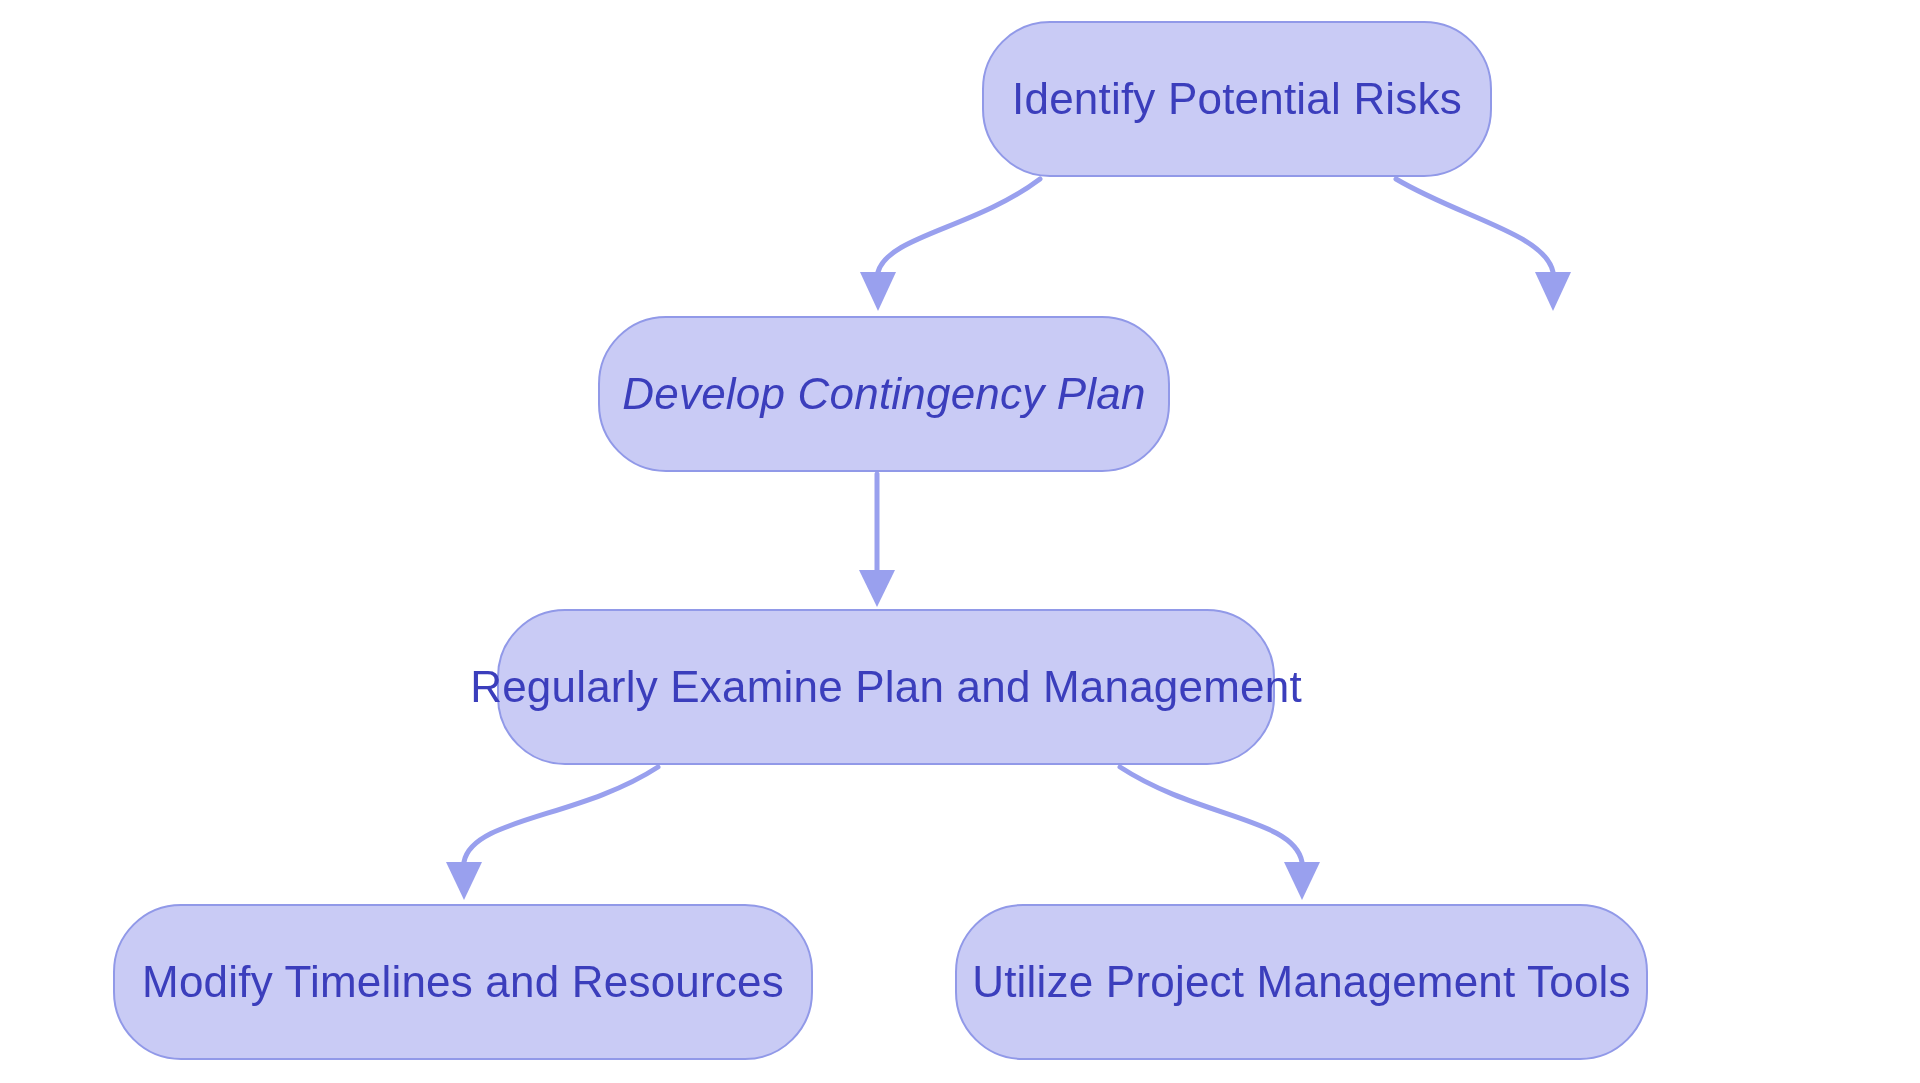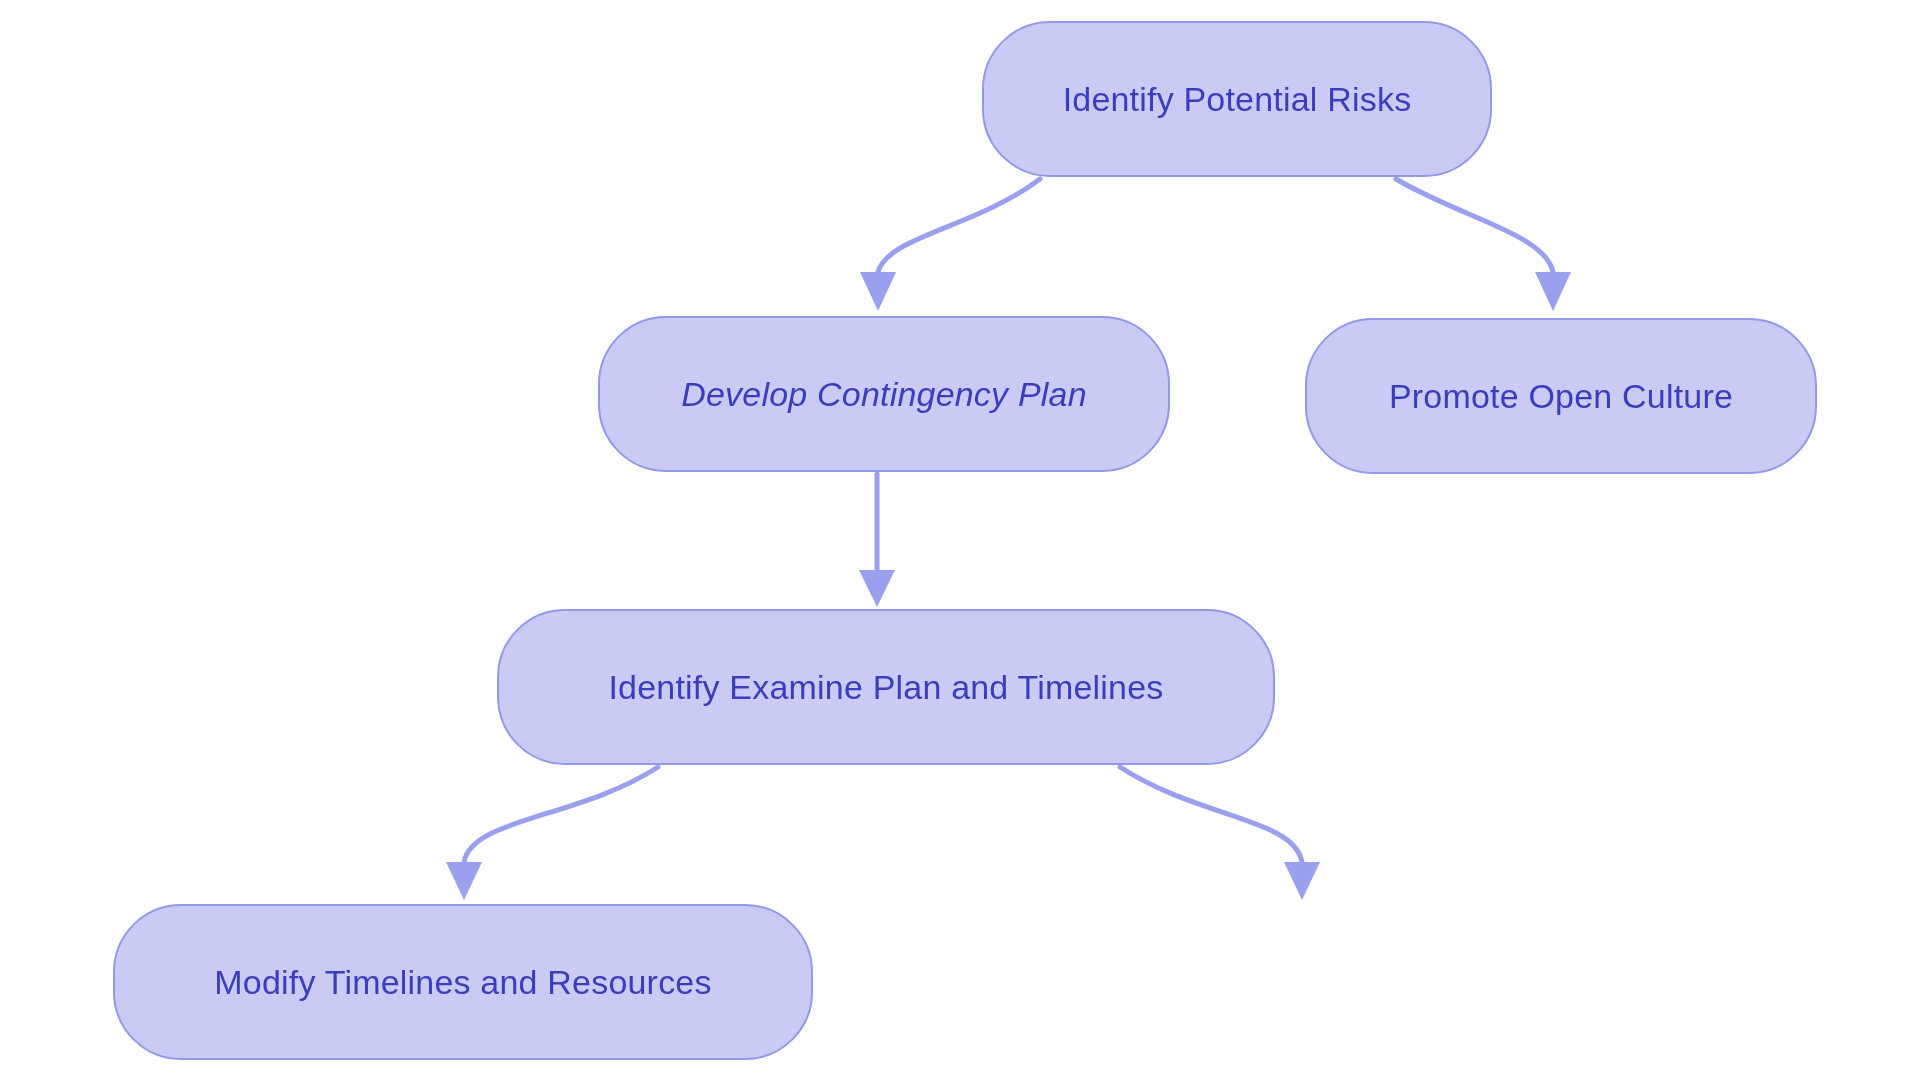--- a/index.html
+++ b/index.html
@@ -40,21 +40,21 @@
     background: var(--node-fill, #c9cbf5);
     border: 2px solid var(--node-border, #9199e8);
     border-radius: 68px;
     display: flex;
     align-items: center;
     justify-content: center;
     text-align: center;
   }
   .node .label {
     color: var(--node-text, #3b3ebc);
-    font-size: 34px;
+    font-size: 44px;
     font-weight: 400;
     letter-spacing: 0.2px;
     line-height: 1.2;
     padding: 0 30px;
     white-space: nowrap;
   }
   
   #node-1 { left: 982px;  top: 21px;  width: 510px; height: 156px; }
   #node-2 { left: 598px;  top: 316px; width: 572px; height: 156px; font-style: italic; }
   #node-3 { left: 1305px; top: 318px; width: 512px; height: 156px; }
@@ -91,26 +91,26 @@
   </svg>
 
   <div class="node" id="node-1">
     <span class="label">Identify Potential Risks</span>
   </div>
 
   <div class="node" id="node-2">
     <span class="label">Develop Contingency Plan</span>
   </div>
 
-  <div class="node" id="node-3">
-    <span class="label">Promote Open Culture</span>
-  </div>
 
   <div class="node" id="node-4">
-    <span class="label">Identify Examine Plan and Timelines</span>
+    <span class="label">Regularly Examine Plan and Management</span>
   </div>
 
   <div class="node" id="node-5">
     <span class="label">Modify Timelines and Resources</span>
   </div>
 
+  <div class="node" id="node-6">
+    <span class="label">Utilize Project Management Tools</span>
+  </div>
 
 </div>
 
 </body></html>

